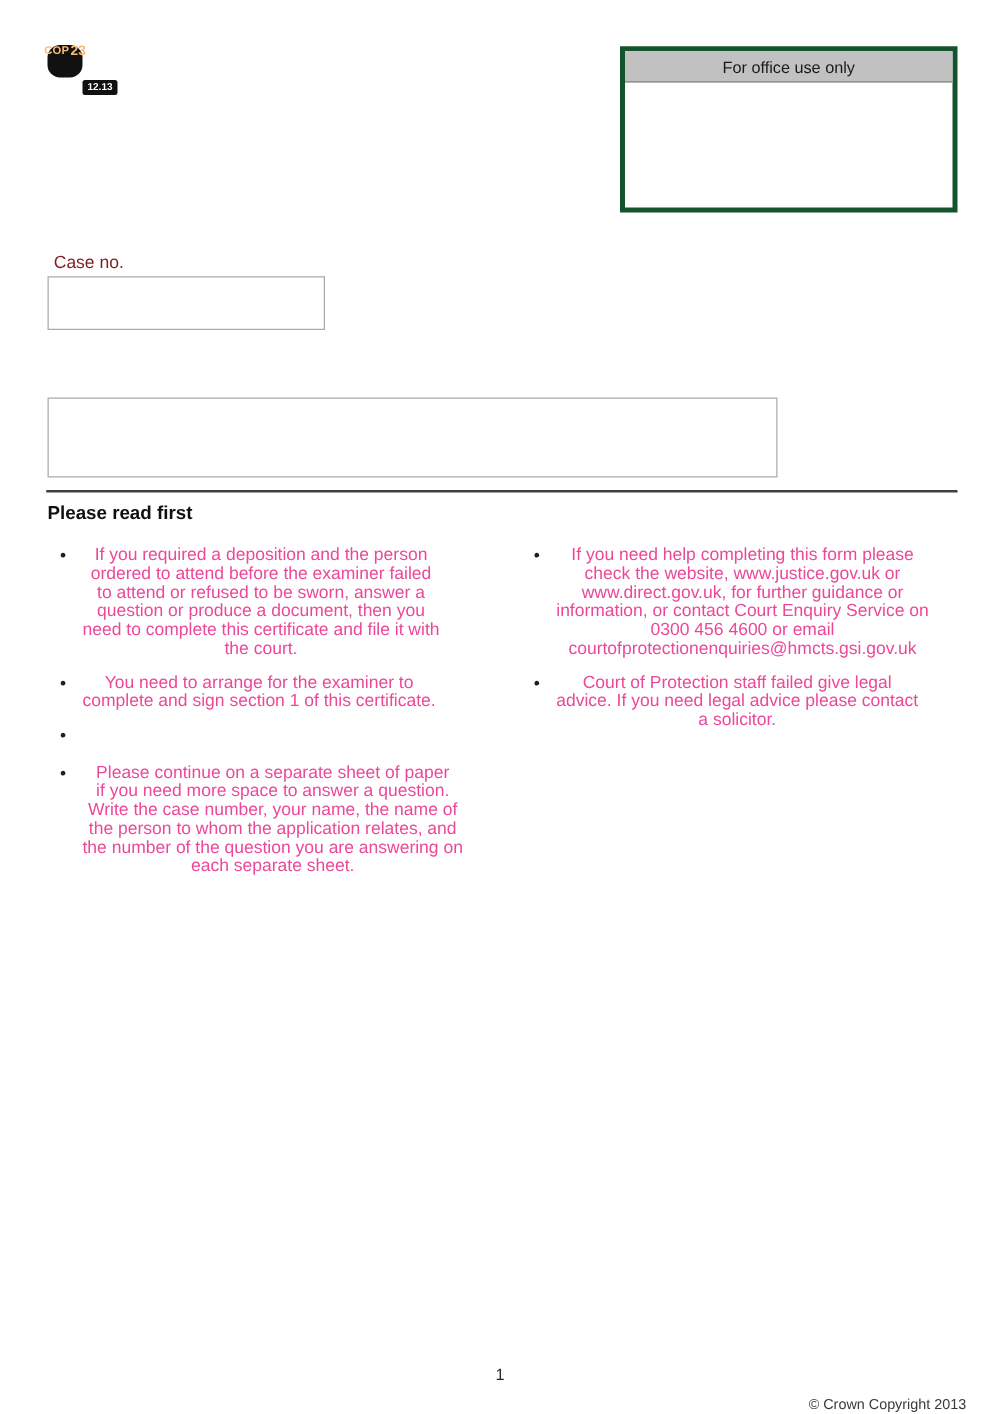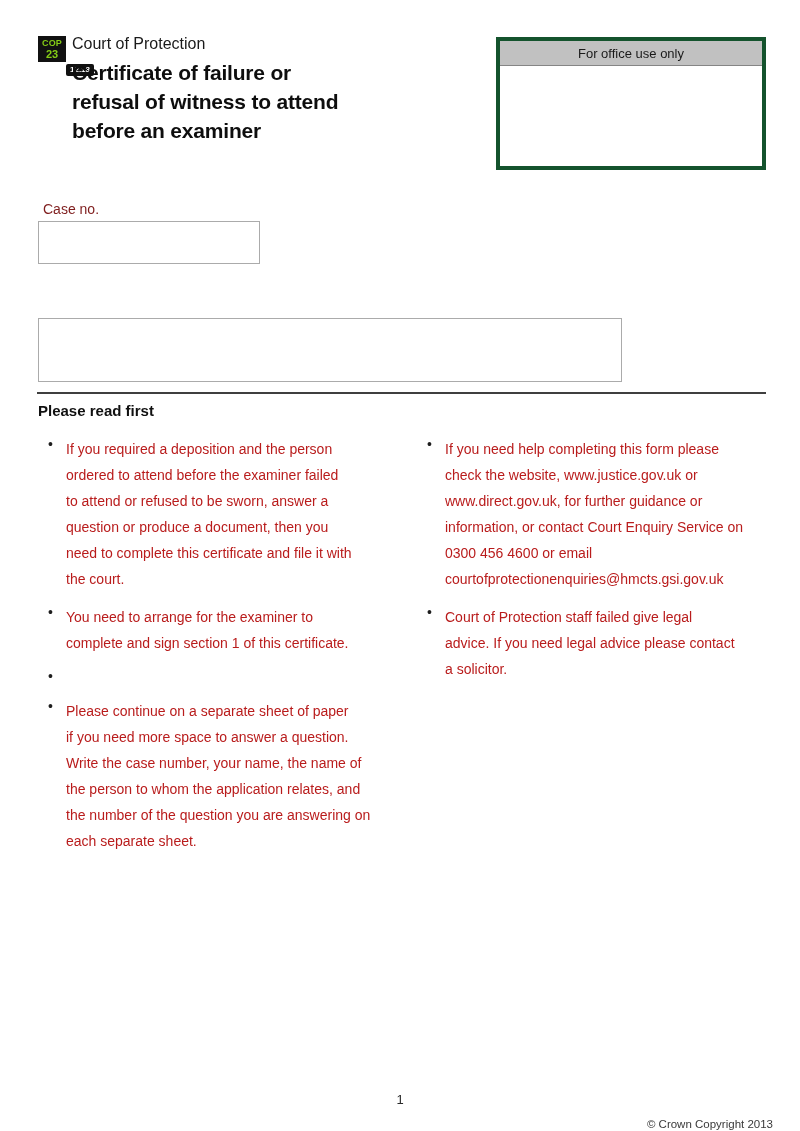--- a/index.html
+++ b/index.html
@@ -10,23 +10,23 @@
     color: #1e1e1e;
     position: relative;
     overflow: hidden;
   }
   .page { position: absolute; inset: 0; background: #fff; }
   .preline { white-space: pre-line; }
 
   
   .logo { position: absolute; left: 38px; top: 36px; width: 28px; }
   .logo-main {
-    width: 28px; height: 26px; background: #111; border-radius: 0;
-    color: #84cc16; text-align: center; line-height: 1;
-    display: flex; flex-direction: column; justify-content: center; gap: 1px;
+    width: 28px; height: 26px; background: #111; border-radius: 10px;
+    color: #fdba74; text-align: center; line-height: 1;
+    display: flex; flex-direction: row; justify-content: center; gap: 1px;
   }
   .logo-acronym { font-size: 9px; font-weight: bold; letter-spacing: 0.2px; }
   .logo-number { font-size: 11px; font-weight: bold; }
   .logo-version {
     margin-top: 2px; width: 28px; height: 12px; background: #111; border-radius: 2px;
     color: #fff; font-size: 8px; font-weight: bold; text-align: center; line-height: 12px; margin-left: 28px;
   }
   .header-text { position: absolute; left: 72px; top: 35px; }
   .court-name { font-size: 16px; color: #1a1a1a; }
   .form-title {
@@ -62,21 +62,21 @@
   .rule { position: absolute; left: 37px; top: 392px; width: 729px; height: 2px; background: #3f3f3f; }
   .read-first-heading {
     position: absolute; left: 38px; top: 402px;
     font-size: 15px; font-weight: bold; color: #101010;
   }
   .bullet-col { position: absolute; top: 436px; list-style: none; }
   .bullet-col-left { left: 48px; width: 342px; }
   .bullet-col-right { left: 427px; width: 340px; }
   .bullet-item { display: flex; margin-bottom: 12px; }
   .bullet-dot { width: 18px; flex: 0 0 18px; font-size: 14px; line-height: 17.7px; color: #1e1e1e; }
-  .bullet-text { font-size: 14px; line-height: 26px; color: #b91c1c; white-space: pre-line; }
+  .bullet-text { font-size: 14px; line-height: 15px; color: #ec4899; white-space: pre-line; text-align: center; }
 
   
   .page-number {
     position: absolute; left: 0; top: 1092px; width: 800px;
     text-align: center; font-size: 13px; color: #2a2a2a;
   }
   .copyright {
     position: absolute; right: 27px; top: 1080px;
     font-size: 11.5px; color: #3a3a3a; margin-top: 38px;
   }
@@ -87,26 +87,20 @@
 <div class="page">
 
   <div class="logo">
     <div class="logo-main">
       <span class="logo-acronym">COP</span>
       <span class="logo-number">23</span>
     </div>
     <div class="logo-version">12.13</div>
   </div>
 
-  <div class="header-text">
-    <div class="court-name">Court of Protection</div>
-    <h1 class="form-title preline">Certificate of failure or
-refusal of witness to attend
-before an examiner</h1>
-  </div>
 
   <div class="office-box">
     <div class="office-box-header">For office use only</div>
     <div class="office-box-body"></div>
   </div>
 
   <div class="field-label case-label">Case no.</div>
   <div class="case-box"></div>
 
   <div class="name-box"></div>

